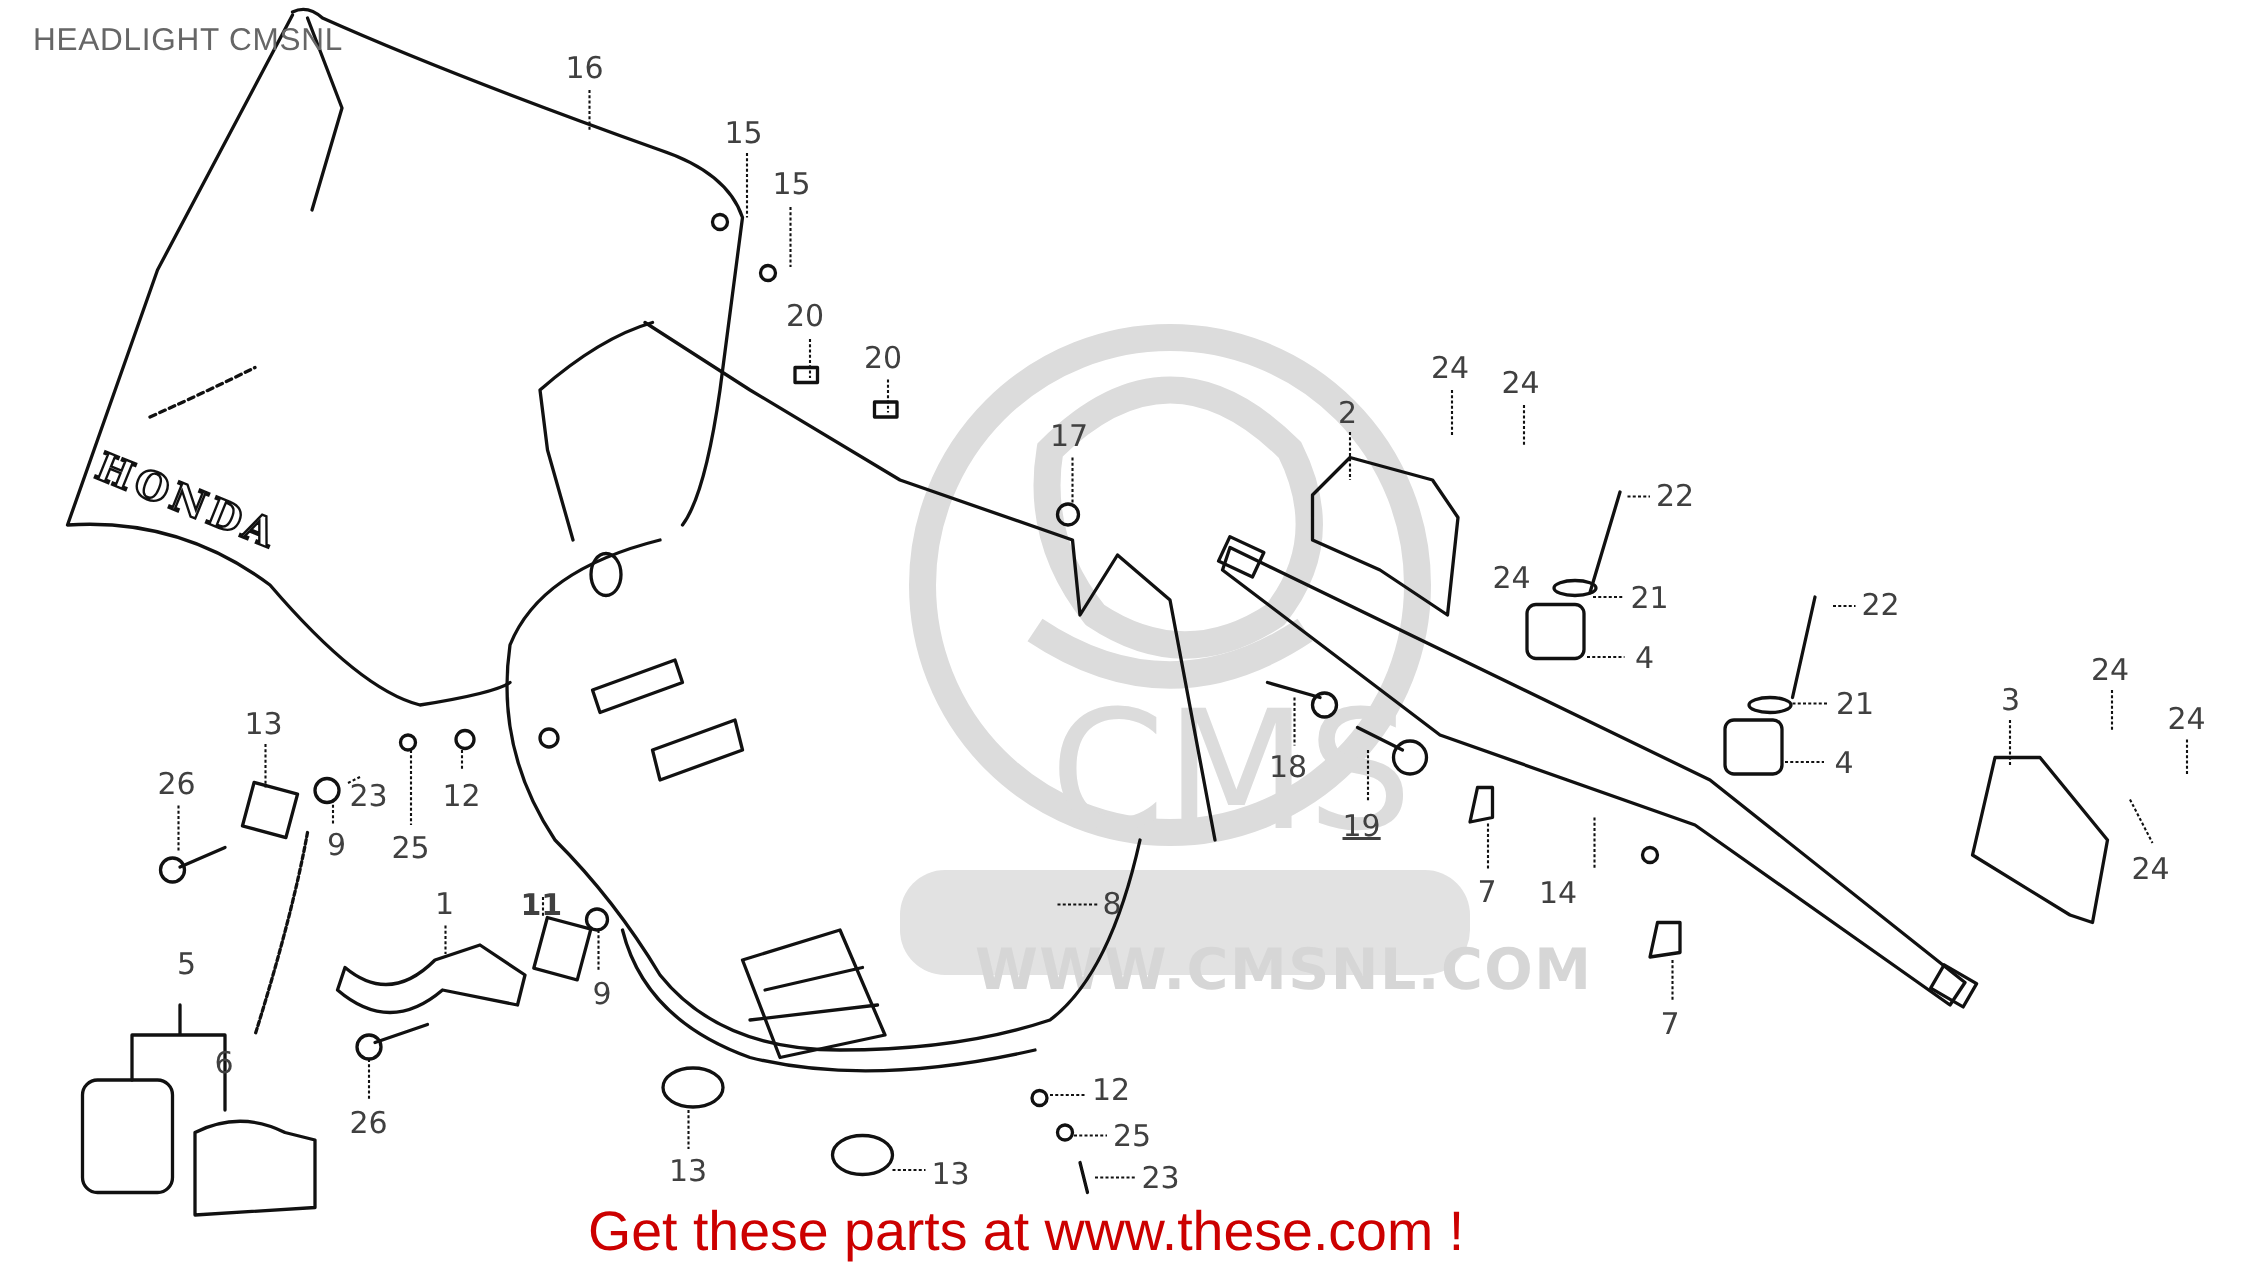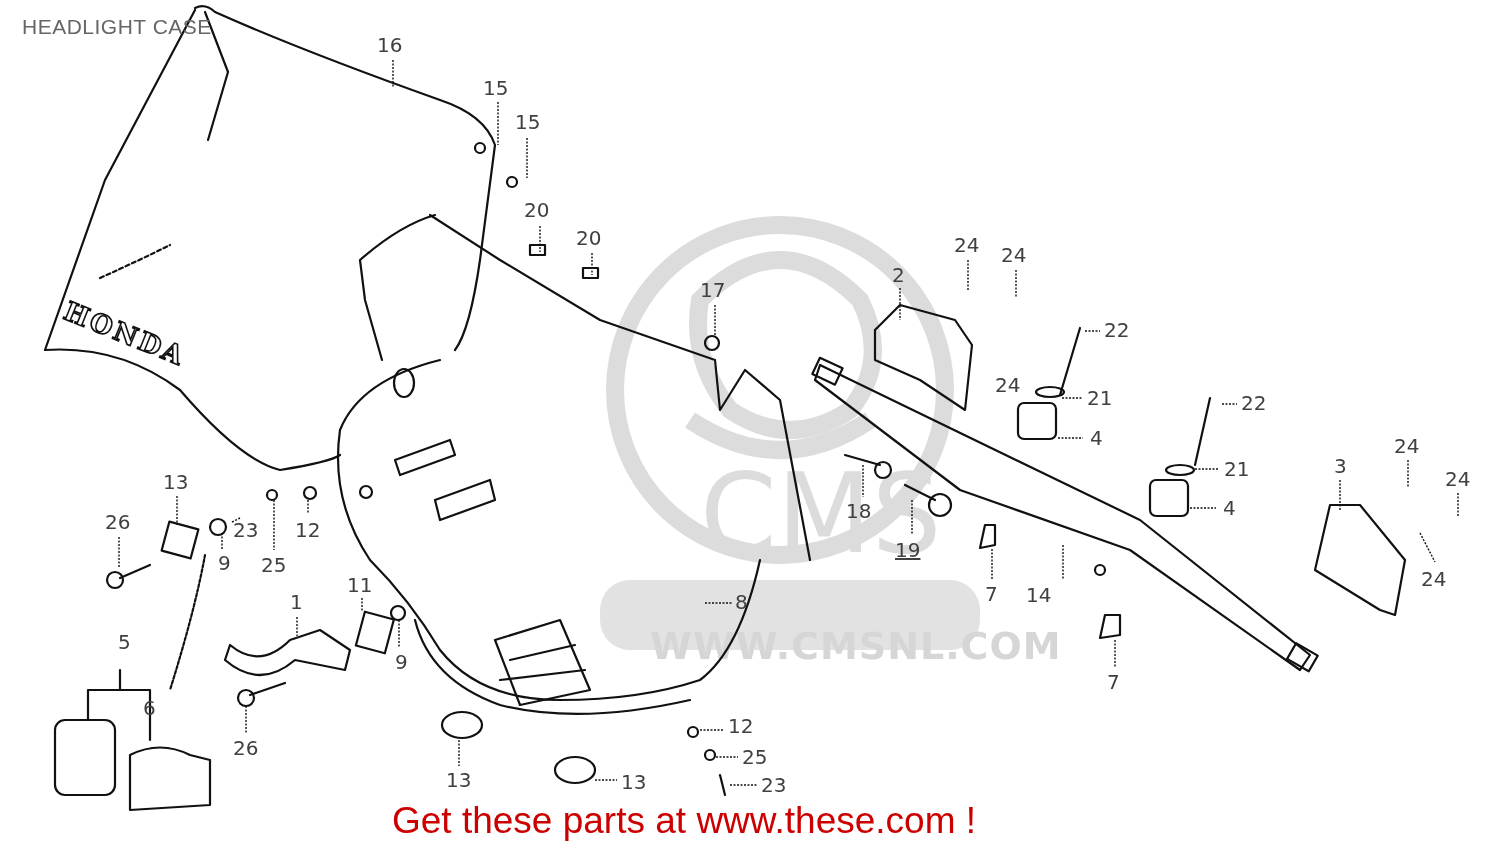--- a/index.html
+++ b/index.html
@@ -7,21 +7,21 @@
   .title { position: absolute; left: 22px; top: 15px; font-size: 21px; color: #666666; letter-spacing: 0.5px; z-index: 5; }
   .diagram { position: absolute; left: 0; top: 0; width: 1500px; height: 847px; }
   .lbl { position: absolute; font-family: "DejaVu Sans", sans-serif; font-size: 20px; color: #404040; line-height: 1; }
   .footer { position: absolute; left: 392px; top: 800px; font-size: 37px; color: #cc0000; white-space: nowrap; }
   .wm-text { position: absolute; left: 650px; top: 624px; font-family: "DejaVu Sans", sans-serif; font-weight: bold; font-size: 38px; color: #d6d6d6; letter-spacing: 1px; }
   .wm-big { position: absolute; left: 700px; top: 450px; font-family: "DejaVu Sans", sans-serif; font-weight: normal; font-size: 110px; color: #dcdcdc; }
 </style>
 </head>
 <body>
 
-<div class="title">HEADLIGHT CASE</div>
+<div class="title">HEADLIGHT CMSNL</div>
 
 <svg class="diagram" viewBox="0 0 1500 847">
   <g fill="none" stroke="#dcdcdc" stroke-width="18">
     <circle cx="780" cy="390" r="165"></circle>
     <path d="M700 300 q80 -80 160 0 q30 60 -10 110 q-60 40 -120 0 q-40 -50 -30 -110z"></path>
     <path d="M690 420 q90 60 180 0"></path>
   </g>
   <rect x="600" y="580" width="380" height="70" rx="30" fill="#e2e2e2"></rect>
 </svg>
 <div class="wm-big">CMS</div>
@@ -184,21 +184,21 @@
     <div class="lbl" style="left: 985px; top: 584px;">7</div>
     <div class="lbl" style="left: 1026px; top: 585px;">14</div>
     <div class="lbl" style="left: 1107px; top: 672px;">7</div>
     <div class="lbl" style="left: 735px; top: 592px;">8</div>
     <div class="lbl" style="left: 163px; top: 472px;">13</div>
     <div class="lbl" style="left: 105px; top: 512px;">26</div>
     <div class="lbl" style="left: 233px; top: 520px;">23</div>
     <div class="lbl" style="left: 295px; top: 520px;">12</div>
     <div class="lbl" style="left: 218px; top: 553px;">9</div>
     <div class="lbl" style="left: 261px; top: 555px;">25</div>
-    <div class="lbl" style="left: 347px; top: 575px;">11</div>
+    <div class="lbl" style="left: 347px; top: 593px; font-weight: bold;">11</div>
     <div class="lbl" style="left: 290px; top: 592px;">1</div>
     <div class="lbl" style="left: 395px; top: 652px;">9</div>
     <div class="lbl" style="left: 118px; top: 632px;">5</div>
     <div class="lbl" style="left: 143px; top: 698px;">6</div>
     <div class="lbl" style="left: 233px; top: 738px;">26</div>
     <div class="lbl" style="left: 446px; top: 770px;">13</div>
     <div class="lbl" style="left: 621px; top: 772px;">13</div>
     <div class="lbl" style="left: 728px; top: 716px;">12</div>
     <div class="lbl" style="left: 742px; top: 747px;">25</div>
     <div class="lbl" style="left: 761px; top: 775px;">23</div>

